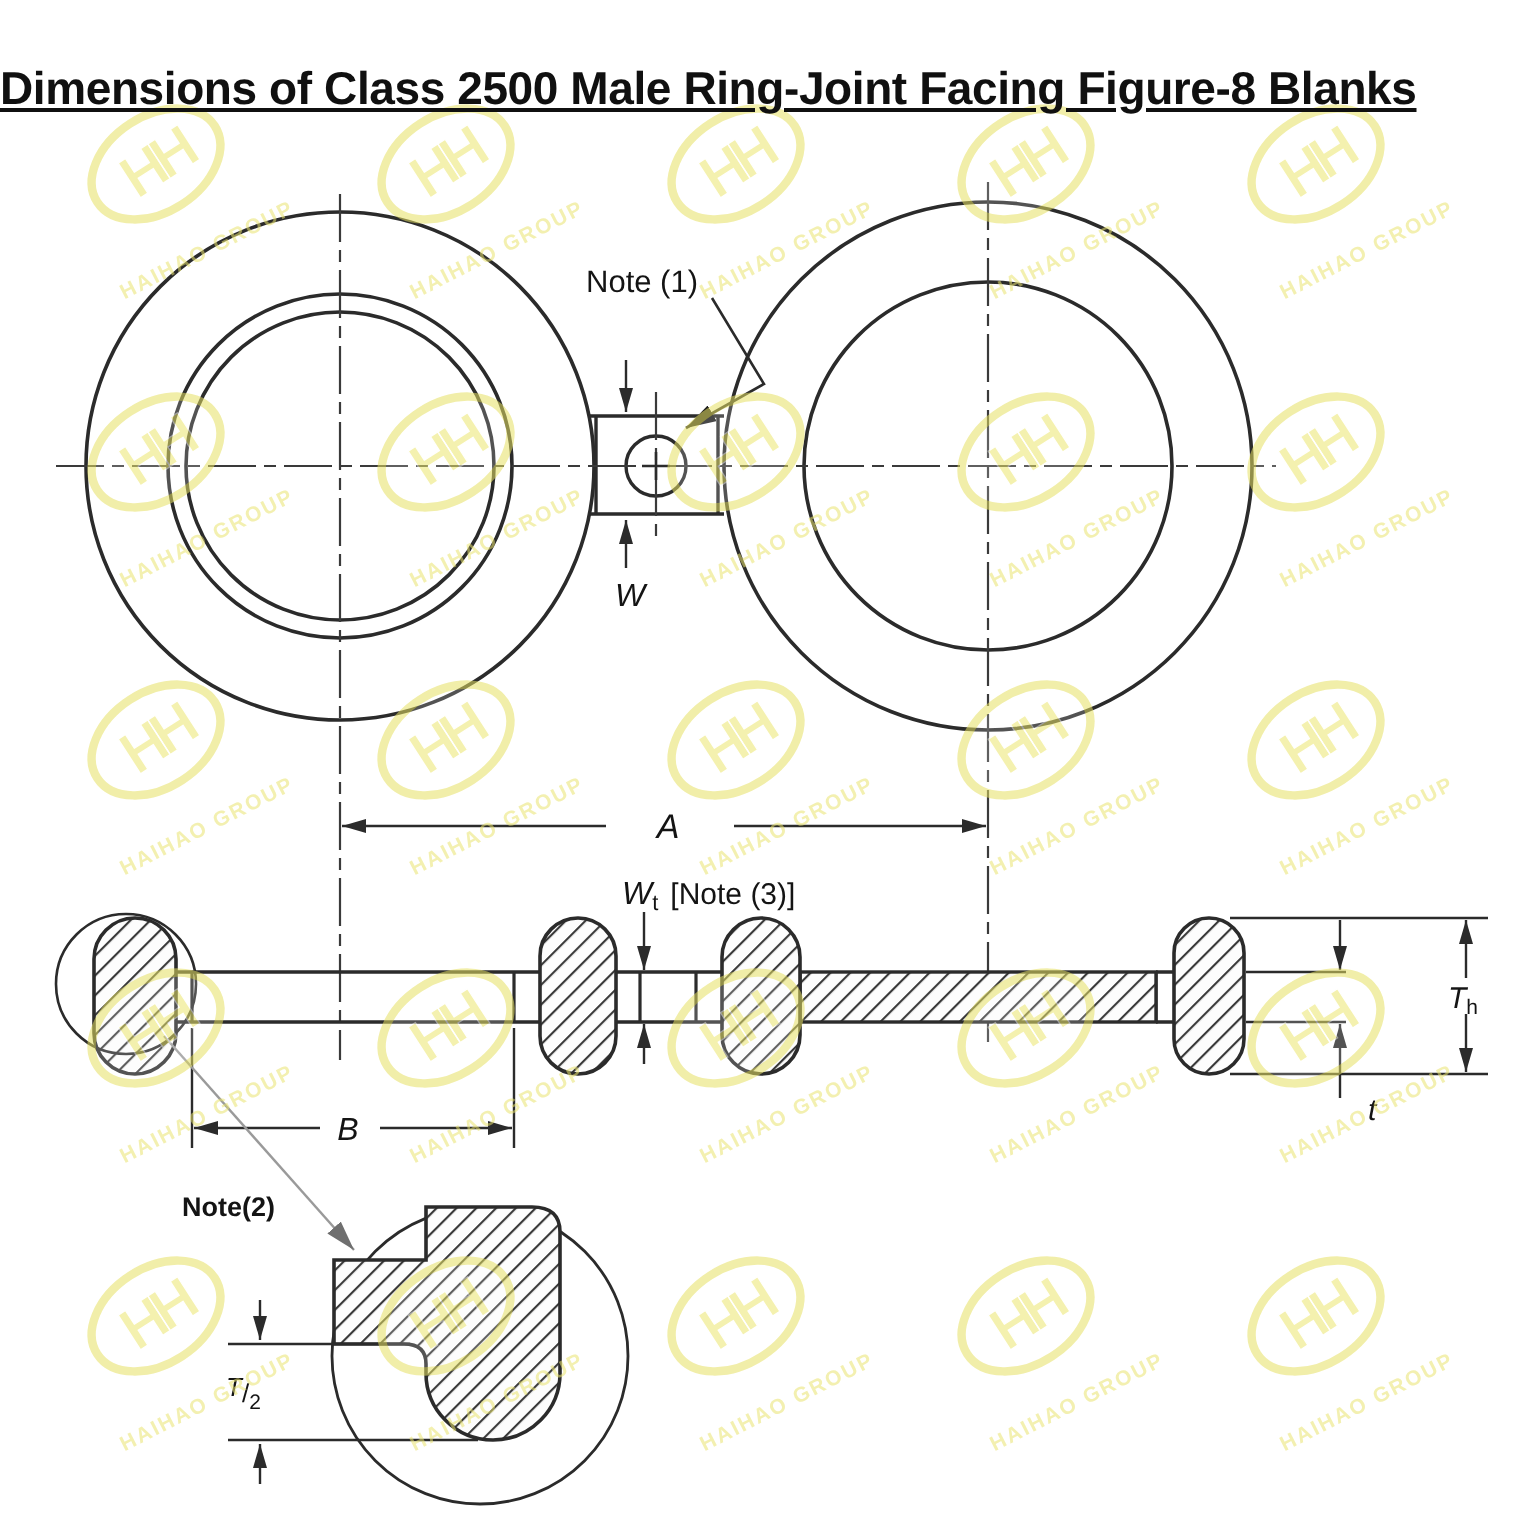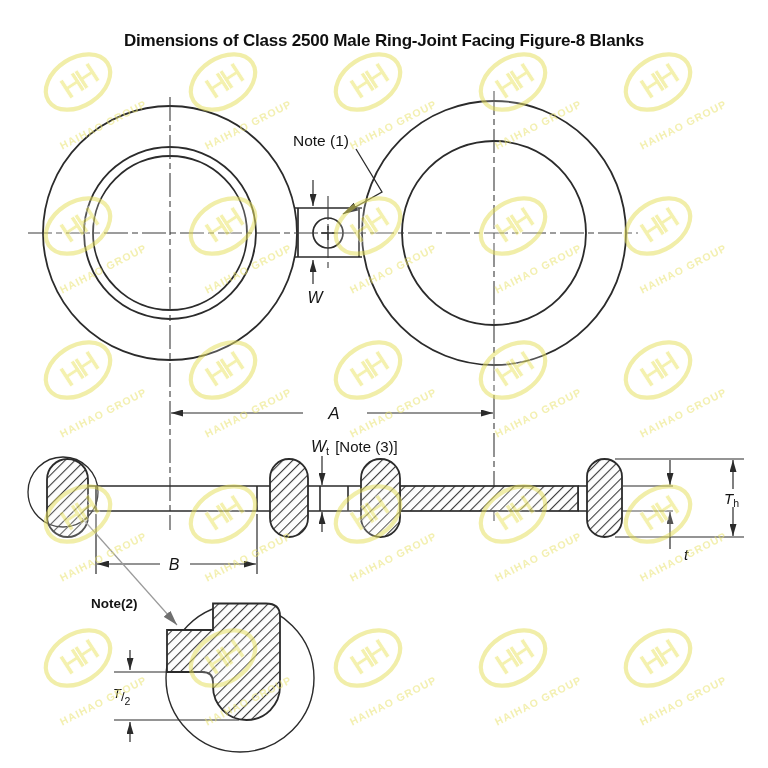--- a/index.html
+++ b/index.html
@@ -1,24 +1,24 @@
 <!DOCTYPE html>
 <html><head>
 <meta charset="utf-8">
 <style>
   html,body{margin:0;padding:0;background:#ffffff;}
   body{width:768px;height:768px;position:relative;font-family:"Liberation Sans",sans-serif;overflow:hidden;}
   .stage{position:absolute;inset:0;width:768px;height:768px;background:#fff;}
   #drawing-svg{position:absolute;left:0;top:0;}
   .page-title{
     position:absolute;top:31px;left:0;right:0;
-    text-align:center;
     font-family:"Liberation Sans",sans-serif;
-    font-weight:bold;font-size:17px;letter-spacing:-0.2px;
+    font-weight:bold;font-size:23px;letter-spacing:-0.2px;
     color:#101010;
+    text-decoration:underline;
   }
   svg text{font-family:"Liberation Sans",sans-serif;}
 </style>
 </head>
 <body>
 
 <div class="stage">
 
 <svg id="drawing-svg" width="768" height="768" viewBox="0 0 768 768">
 

